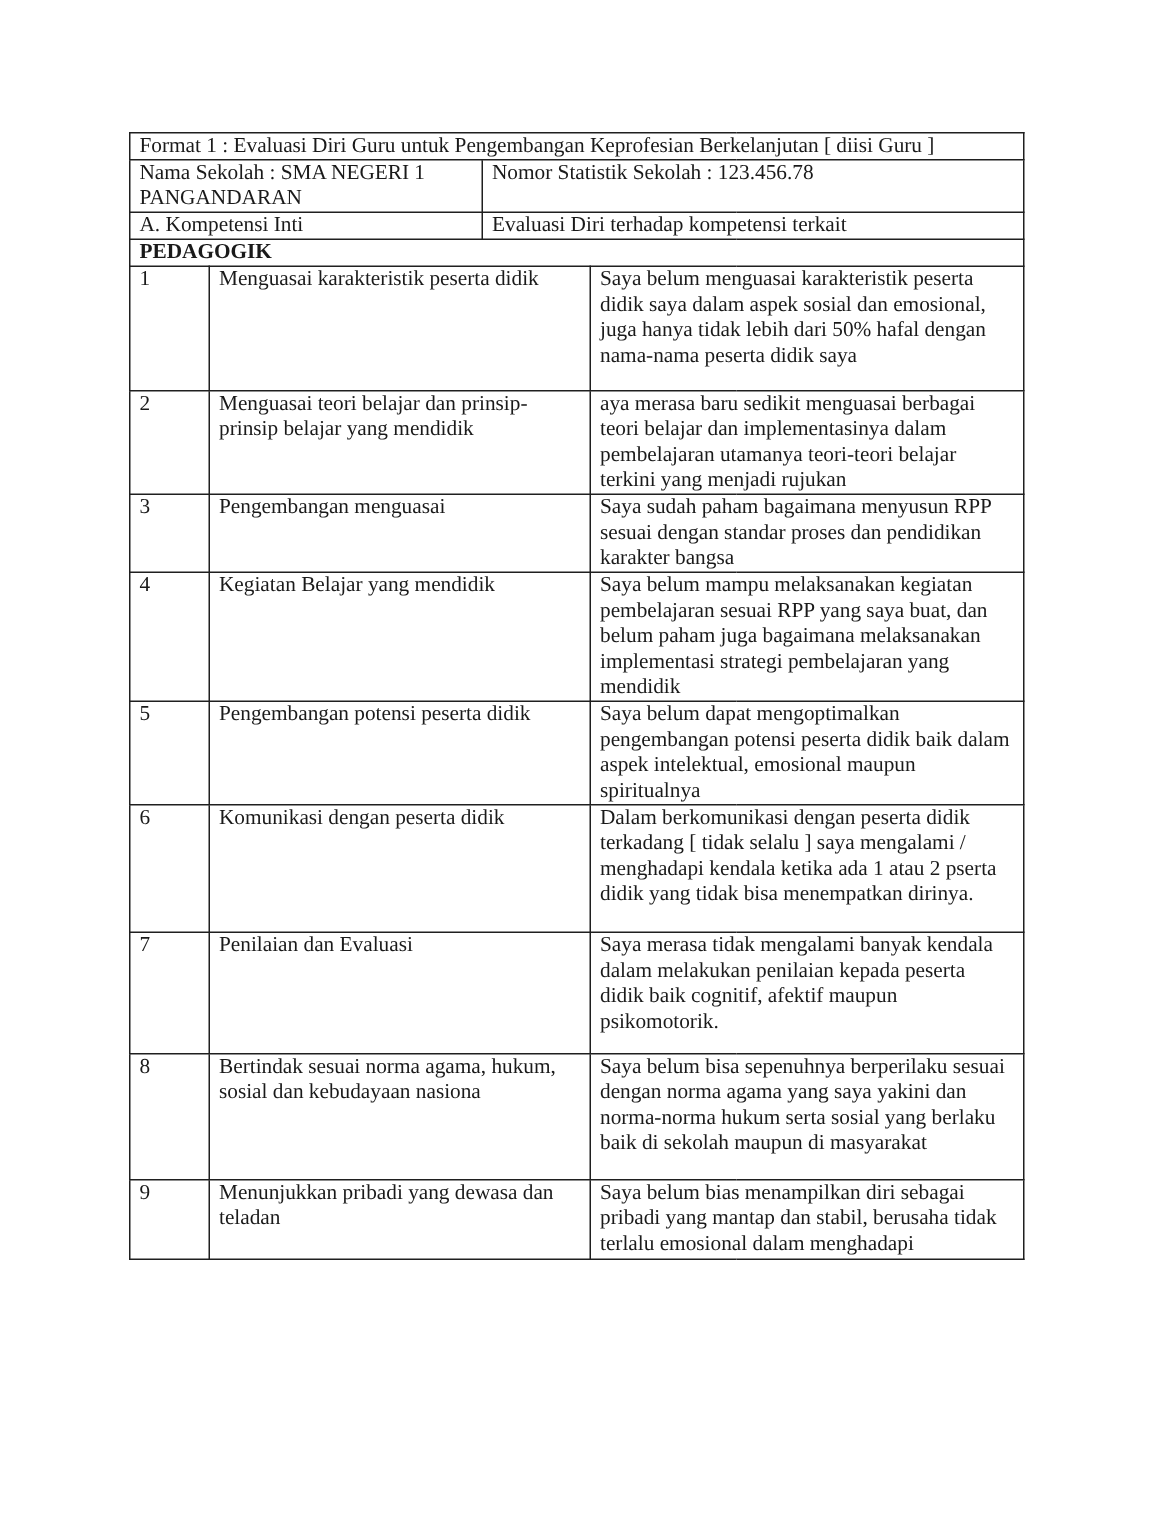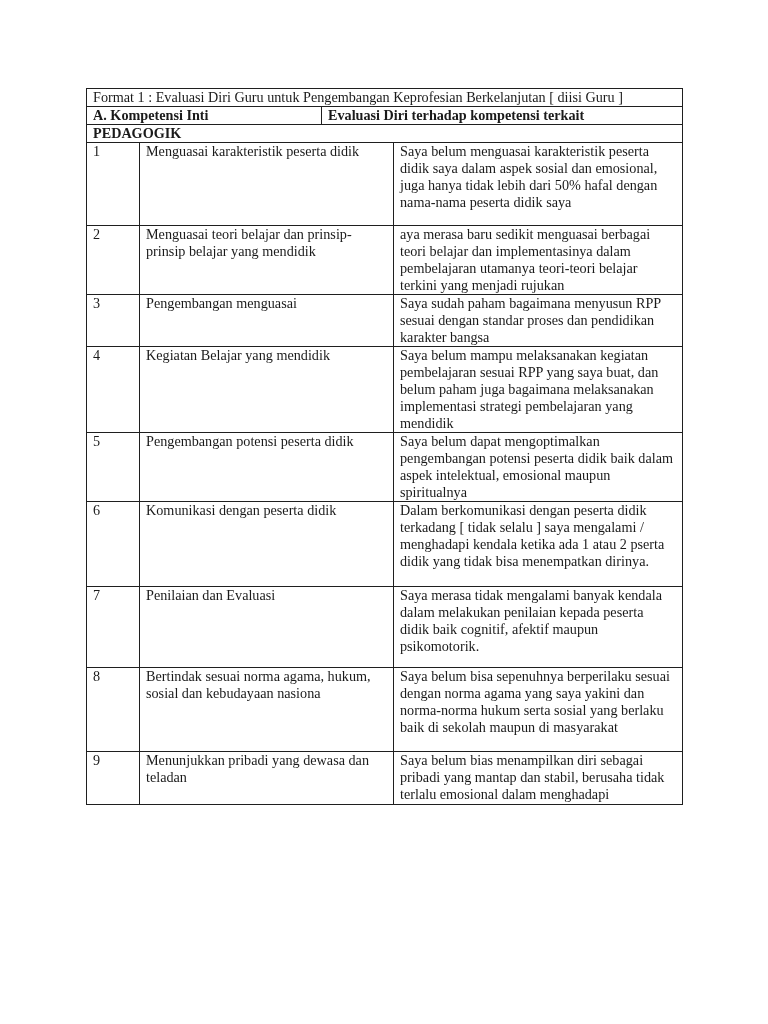--- a/index.html
+++ b/index.html
@@ -2,39 +2,43 @@
 <html><head>
   <meta charset="utf-8">
   <style>
     html, body { margin: 0; padding: 0; background: #ffffff; }
     body { width: 768px; height: 1024px; position: relative; overflow: hidden;
            font-family: "Liberation Serif", "DejaVu Serif", serif; color: #1a1a1a; }
     .page { position: absolute; left: 86px; top: 88px; width: 596px; }
     table { border-collapse: collapse; width: 596px; table-layout: fixed; }
     td { border: 1.3px solid #1f1f1f; vertical-align: top; padding: 0 6px 0 6px;
          font-size: 14.2px; line-height: 17px; }
-    .b { font-weight: bold; }
+    .b { font-weight: normal; }
     .hdr td { padding-top: 0px; }
     .sec td { font-weight: bold; }
   </style>
 </head>
 <body>
 
 <div class="page">
   <table>
     <colgroup>
       <col style="width:53px">
       <col style="width:182px">
       <col style="width:72px">
       <col style="width:97px">
       <col style="width:192px">
     </colgroup>
     <tbody>
         <tr class="hdr" style="height:18px">
       <td colspan="5">Format 1 : Evaluasi Diri Guru untuk Pengembangan Keprofesian Berkelanjutan [ diisi Guru ]</td>
+    </tr>
+    <tr class="hdr" style="height:31px">
+      <td colspan="2">Nama Sekolah : SMA NEGERI 1 PANGANDARAN</td>
+      <td colspan="3">Nomor Statistik Sekolah : 123.456.78</td>
     </tr>
     <tr style="height:18px">
       <td colspan="2" class="b">A. Kompetensi Inti</td>
       <td colspan="3" class="b">Evaluasi Diri terhadap kompetensi terkait</td>
     </tr>
     <tr class="sec" style="height:17px">
       <td colspan="5">PEDAGOGIK</td>
     </tr>
 
     <tr style="height:83px">

